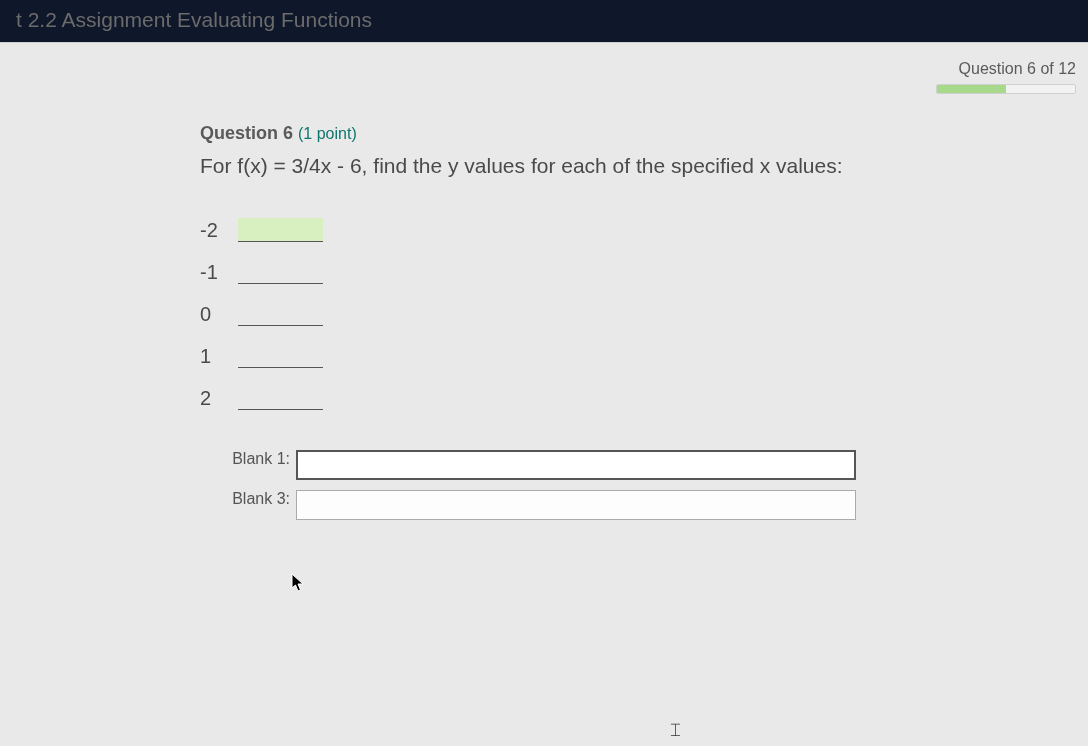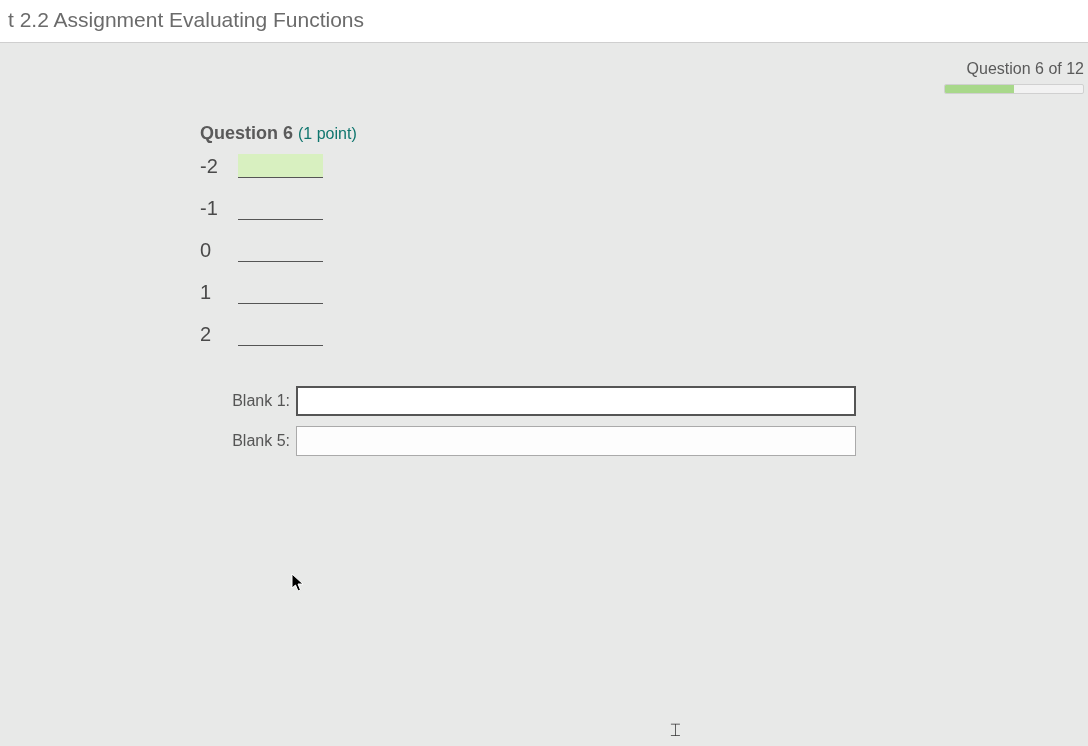--- a/index.html
+++ b/index.html
@@ -5,33 +5,33 @@
   * { box-sizing: border-box; margin: 0; padding: 0; }
   body {
     font-family: Arial, Helvetica, sans-serif;
     background: #e8e9e8;
     width: 1088px;
     height: 746px;
     overflow: hidden;
     position: relative;
   }
   .page-title-bar {
-    padding: 8px 0 10px 8px;
+    padding: 8px 0 10px 16px;
     border-bottom: 1px solid #cfcfcf;
-    background: #ffffff;
+    background: #0f172a;
   }
   .page-title {
     font-size: 21px;
     color: #6b6b6b;
     font-weight: 500;
   }
   .top-right {
     position: absolute;
     top: 60px;
-    right: 4px;
+    right: 12px;
     text-align: right;
   }
   .q-counter {
     font-size: 16px;
     color: #5a5a5a;
   }
   .progress-bar-outer {
     width: 140px;
     height: 10px;
     background: #f2f2f2;
@@ -86,21 +86,21 @@
     margin-left: 6px;
   }
   .xunderline.highlight {
     background: #d8f0c0;
   }
   .blanks {
     margin-left: 20px;
   }
   .blank-row {
     display: flex;
-    align-items: center;
+    align-items: flex-start;
     margin-bottom: 10px;
   }
   .blank-label {
     width: 70px;
     font-size: 16px;
     color: #555;
     text-align: right;
     margin-right: 6px;
   }
   .blank-input {
@@ -145,20 +145,21 @@
   </div>
 </div>
 
 <div class="content">
 
   <div class="q-heading">
     <span>Question 6</span>
     <span class="pts">(1 point)</span>
   </div>
 
+  <div class="q-prompt">For f(x) = 3/4x - 6, find the y values for each of the specified x values:</div>
 
   <div class="xlist">
     <div class="xrow">
       <span class="xval">-2</span>
       <span class="xunderline highlight"></span>
     </div>
     <div class="xrow">
       <span class="xval">-1</span>
       <span class="xunderline"></span>
     </div>
@@ -175,21 +176,21 @@
       <span class="xunderline"></span>
     </div>
   </div>
 
   <div class="blanks">
     <div class="blank-row">
       <span class="blank-label">Blank 1:</span>
       <input class="blank-input active" value="" style="">
     </div>
     <div class="blank-row">
-      <span class="blank-label">Blank 5:</span>
+      <span class="blank-label">Blank 3:</span>
       <input class="blank-input" value="" style="">
     </div>
   </div>
 
 </div>
 
 <svg class="cursor-ptr" width="16" height="20" viewBox="0 0 16 20">
   <path d="M1 1 L1 15 L4.5 12 L7 18 L9.5 17 L7 11 L12 11 Z" fill="#000" stroke="#fff" stroke-width="1"></path>
 </svg>
 

